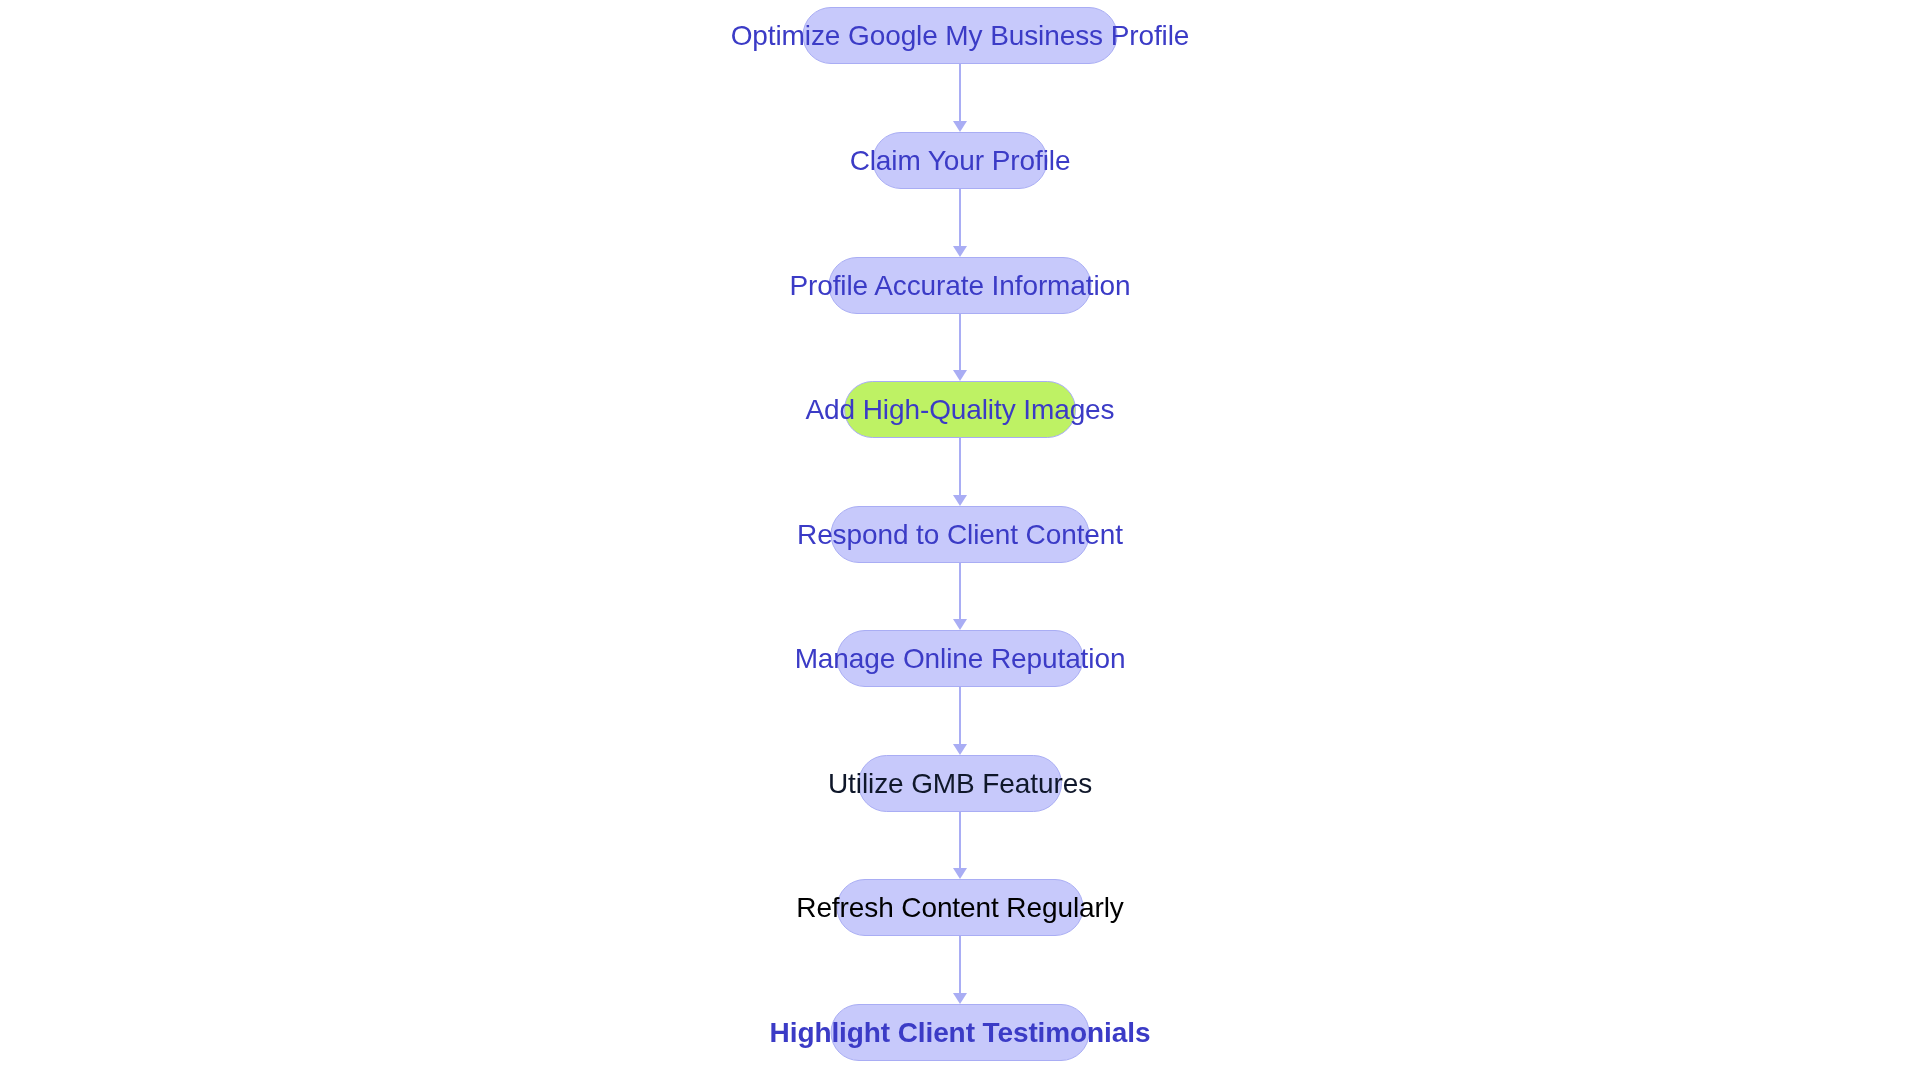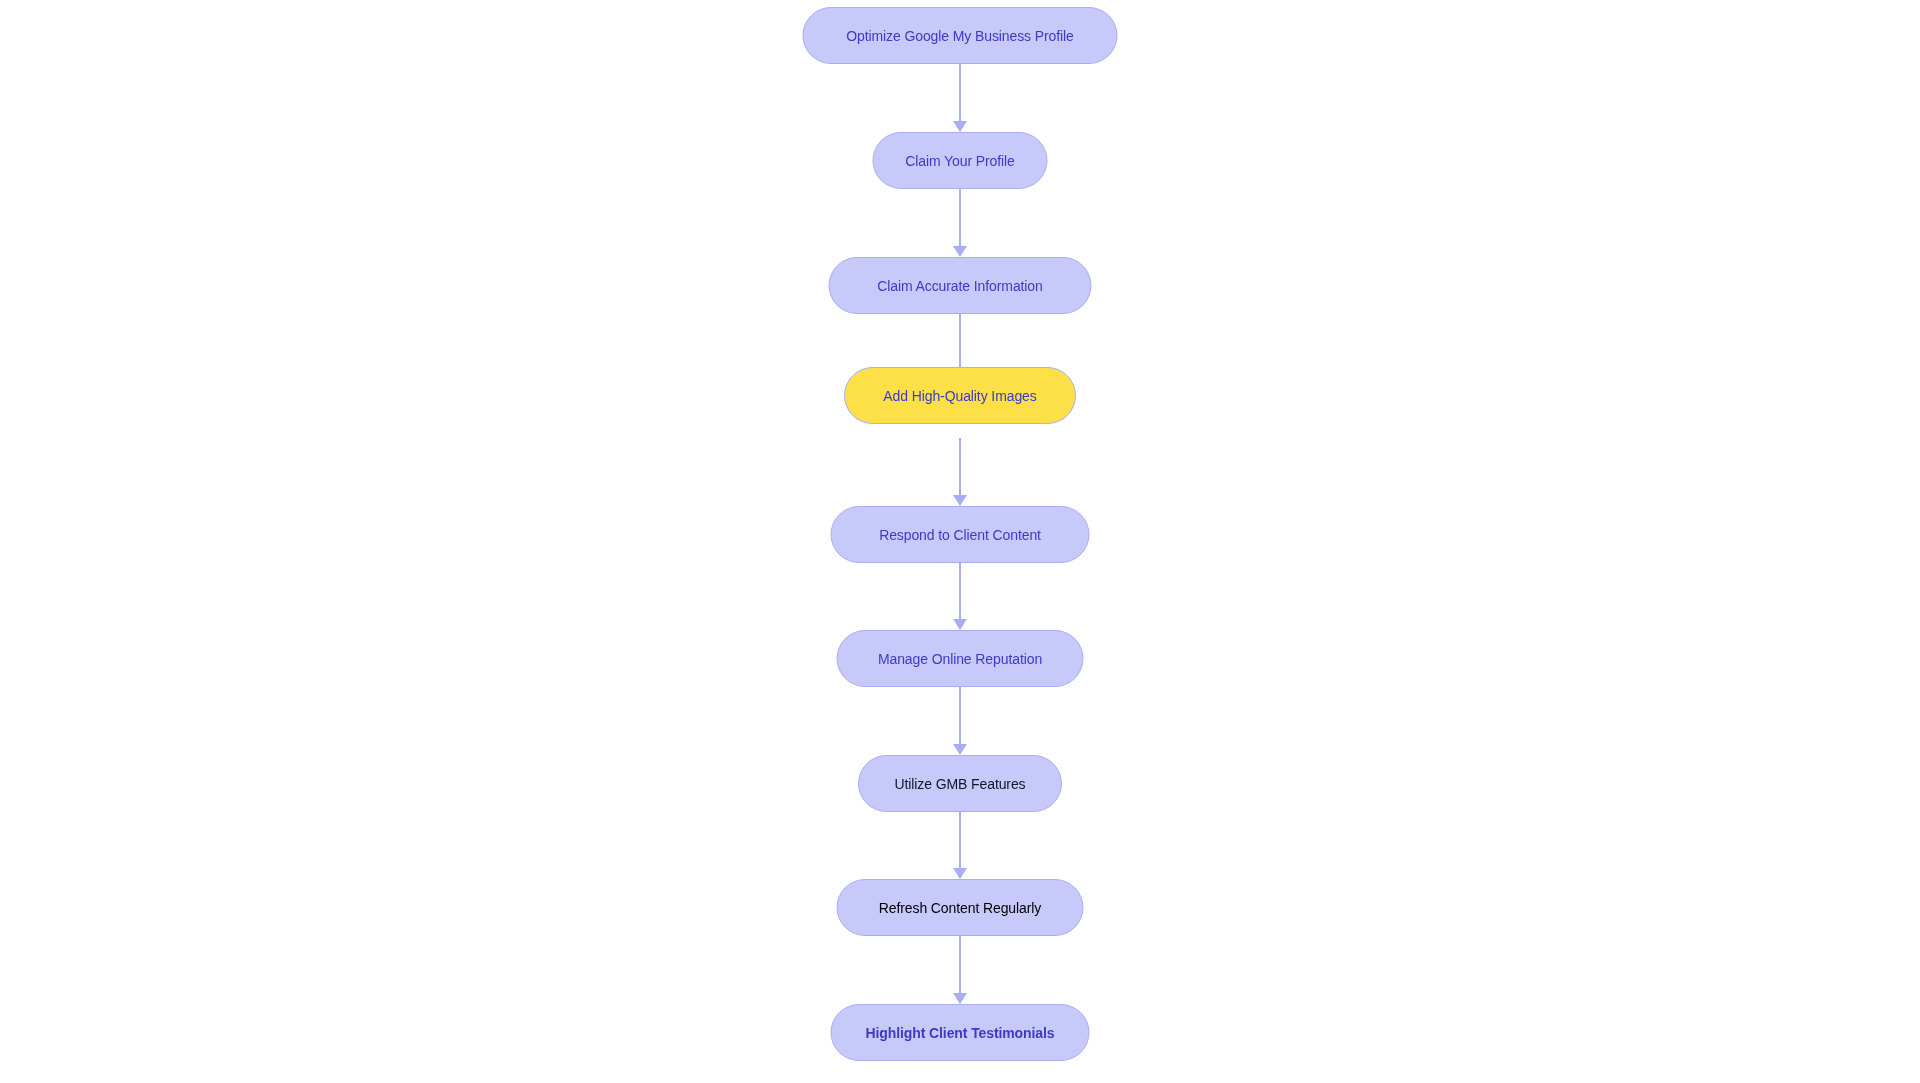--- a/index.html
+++ b/index.html
@@ -34,21 +34,21 @@
     border: 1.3px solid #a9adf4;
     display: flex;
     align-items: center;
     justify-content: center;
     white-space: nowrap;
     z-index: 2;
   }
 
   .node-label {
     color: #3b3bc6;
-    font-size: 14px;
+    font-size: 28px;
     font-family: "Liberation Sans", sans-serif;
     letter-spacing: -0.1px;
     line-height: 1;
     padding: 0 26px;
   }
 
   .connector {
     position: absolute;
     left: 50%;
     transform: translateX(-50%);
@@ -111,23 +111,23 @@
       <div class="stem" style="height: 58px; background: rgb(169, 173, 244);"></div>
       <div class="head" style="border-top-color: rgb(169, 173, 244);"></div>
     </div>
     <div class="node" style="top: 7px; width: 315px; background: rgb(199, 201, 251); border-color: rgb(169, 173, 244);">
       <span class="node-label" style="color: rgb(59, 59, 198);">Optimize Google My Business Profile</span>
     </div>
     <div class="node" style="top: 132px; width: 175px; background: rgb(199, 201, 251); border-color: rgb(169, 173, 244);">
       <span class="node-label" style="color: rgb(59, 59, 198);">Claim Your Profile</span>
     </div>
     <div class="node" style="top: 257px; width: 263px; background: rgb(199, 201, 251); border-color: rgb(169, 173, 244);">
-      <span class="node-label" style="color: rgb(59, 59, 198);">Claim Accurate Information</span>
+      <span class="node-label" style="color: rgb(59, 59, 198);">Profile Accurate Information</span>
     </div>
-    <div class="node" style="top: 367px; width: 232px; background: #fde047; border-color: rgb(169, 173, 244);">
+    <div class="node" style="top: 381px; width: 232px; background: #bef264; border-color: rgb(169, 173, 244);">
       <span class="node-label" style="color: rgb(59, 59, 198);">Add High-Quality Images</span>
     </div>
     <div class="node" style="top: 506px; width: 259px; background: rgb(199, 201, 251); border-color: rgb(169, 173, 244);">
       <span class="node-label" style="color: rgb(59, 59, 198);">Respond to Client Content</span>
     </div>
     <div class="node" style="top: 630px; width: 247px; background: rgb(199, 201, 251); border-color: rgb(169, 173, 244); text-align: right;">
       <span class="node-label" style="color: rgb(59, 59, 198);">Manage Online Reputation</span>
     </div>
     <div class="node" style="top: 755px; width: 204px; background: rgb(199, 201, 251); border-color: rgb(169, 173, 244);">
       <span class="node-label" style="color: #0f172a;">Utilize GMB Features</span>

